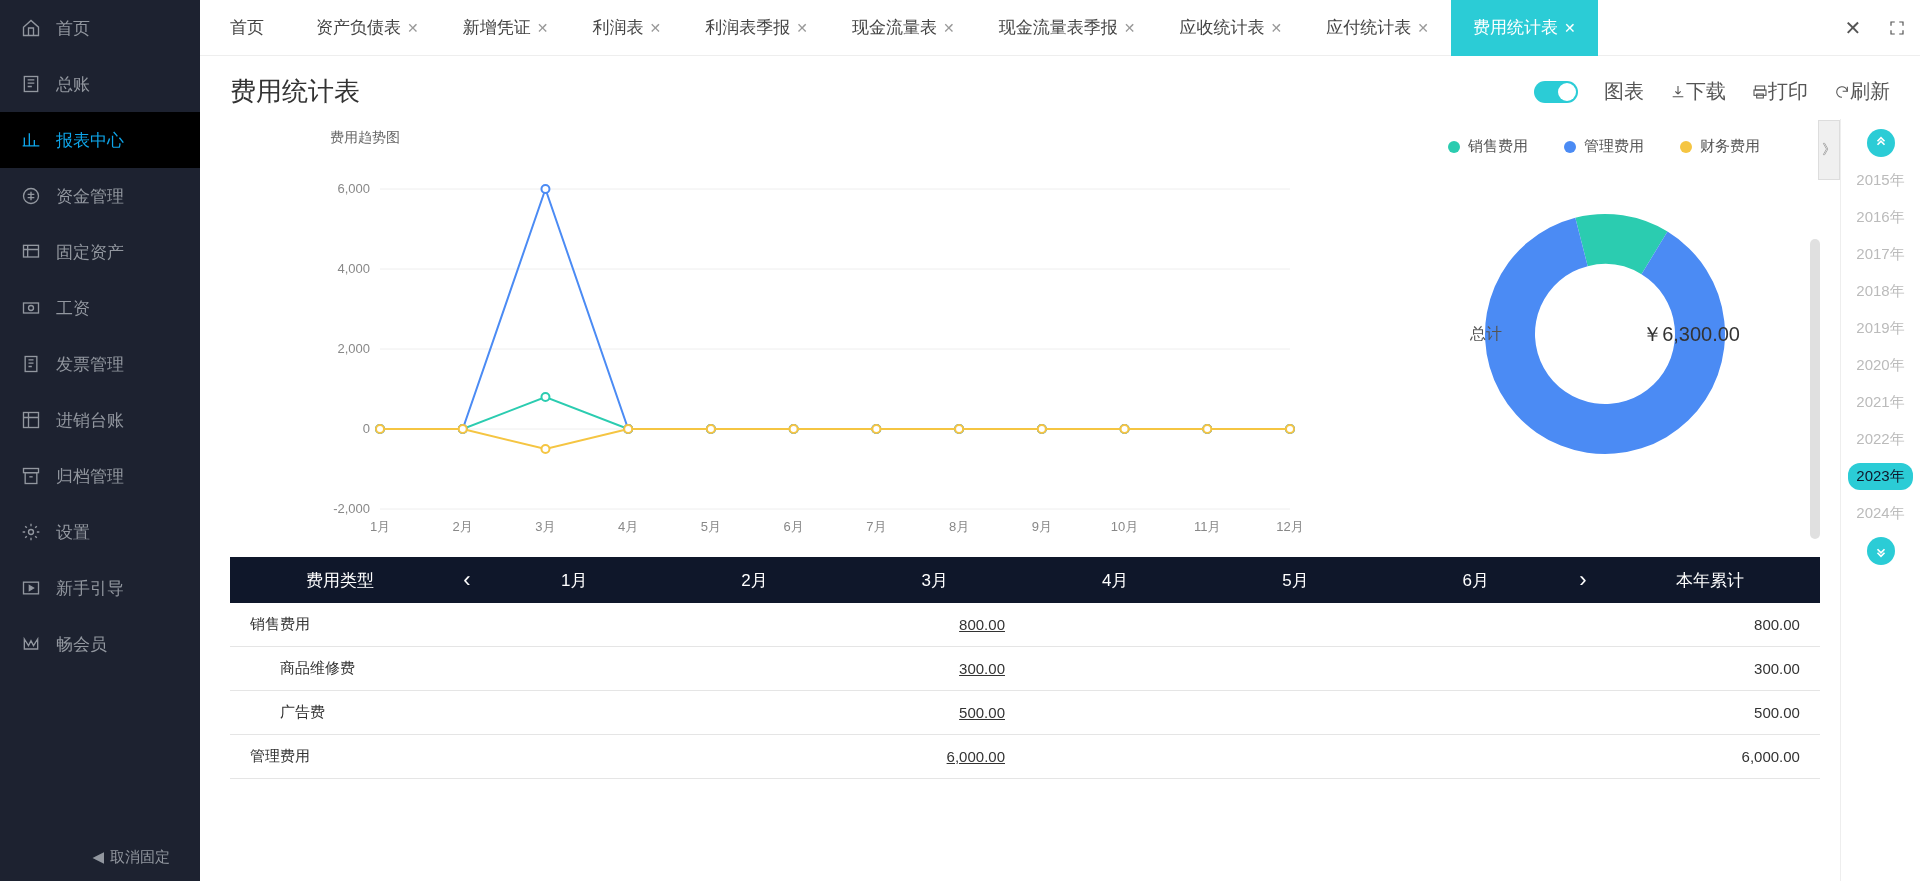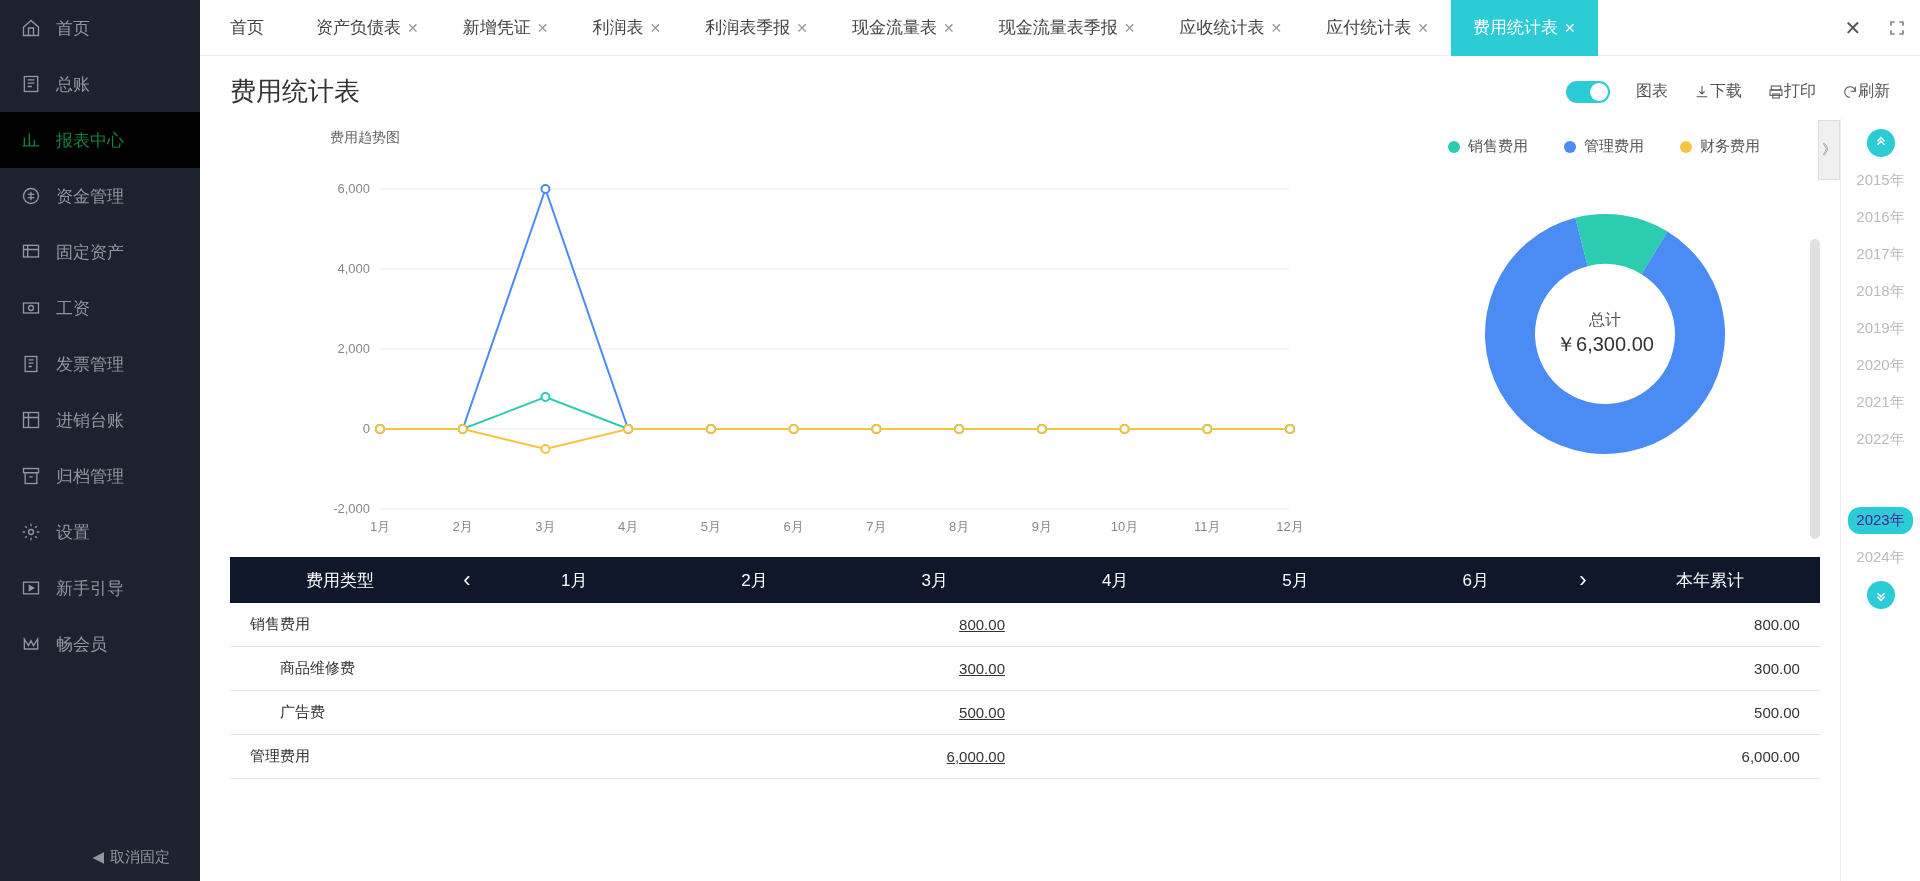--- a/index.html
+++ b/index.html
@@ -2,56 +2,56 @@
 <html><head>
 <meta charset="utf-8">
 <style>
 * { margin: 0; padding: 0; box-sizing: border-box; font-family: "Microsoft YaHei", Arial, sans-serif; }
 html, body { width: 1920px; height: 881px; overflow: hidden; background: #fff; }
 .app { display: flex; width: 100%; height: 100%; }
 
 
 .sidebar { width: 200px; background: #1d2230; color: #92979f; display: flex; flex-direction: column; font-size: 17px; }
 .sidebar-item { display: flex; align-items: center; height: 56px; padding: 0 20px; cursor: pointer; }
-.sidebar-item.active { background: #000; color: #15803d; }
+.sidebar-item.active { background: #000; color: #0ea5e9; }
 .sidebar-item .icon { width: 22px; height: 22px; margin-right: 14px; display: inline-flex; align-items: center; justify-content: center; }
 .sidebar-footer { margin-top: auto; height: 48px; display: flex; align-items: center; justify-content: flex-end; padding-right: 30px; font-size: 15px; cursor: pointer; color:#92979f;}
 
 
 .main { flex: 1; display: flex; flex-direction: column; position: relative; }
 
 
 .tabs { display: flex; align-items: center; height: 56px; border-bottom: 1px solid #eee; position: relative; }
 .tab { padding: 13px 22px; height: 56px; display: flex; align-items: center; font-size: 17px; color: #444; cursor: pointer; position: relative; }
 .tab .close { margin-left: 6px; font-size: 14px; color: #999; }
 .tab.home-tab { padding: 0 30px; }
 .tab.active { background: #2bccd6; color: #fff; }
 .tab.active .close { color: #fff; }
 .tabs-right { margin-left: auto; display: flex; align-items: center; padding-right: 10px; gap: 18px; }
 .tabs-right .rbtn { width: 26px; height: 26px; display: inline-flex; align-items: center; justify-content: center; color: #555; cursor: pointer; font-size: 20px; }
 
 
 .page-header { display: flex; align-items: center; padding: 18px 30px 10px 30px; }
 .page-title { font-size: 26px; font-weight: 500; color: #333; }
-.header-actions { margin-left: auto; display: flex; align-items: center; gap: 26px; font-size: 16px; color: #555; }
+.header-actions { margin-left: auto; display: flex; align-items: center; gap: 26px; font-size: 20px; color: #555; }
 .toggle { width: 44px; height: 22px; background: #2bccd6; border-radius: 11px; position: relative; }
 .toggle::after { content: ""; position: absolute; right: 2px; top: 2px; width: 18px; height: 18px; background: #fff; border-radius: 50%; }
 .hact { display: inline-flex; align-items: center; gap: 0; cursor: pointer; }
 
 
 .content { flex: 1; display: flex; padding: 0 0 0 30px; }
 .left-charts { flex: 1; display: flex; flex-direction: column; padding-right: 10px; }
 .chart-area { position: relative; height: 430px; }
 .chart-title { position: absolute; left: 100px; top: 10px; font-size: 14px; color: #666; }
 .legend { position: absolute; right: 60px; top: 18px; display: flex; gap: 36px; font-size: 15px; color: #555; }
 .legend .dot { display: inline-block; width: 12px; height: 12px; border-radius: 50%; margin-right: 8px; vertical-align: middle; }
 
 
 .donut { position: absolute; right: 80px; top: 80px; width: 270px; height: 270px; }
-.donut .center { position: absolute; left: 0; top: 0; width: 100%; height: 100%; display: flex; flex-direction: column; align-items: center; justify-content: center; font-size: 16px; color: #555; }
+.donut .center { position: absolute; left: 0; top: 0; width: 100%; height: 100%; display: flex; flex-direction: row; align-items: center; justify-content: space-between; font-size: 16px; color: #555; }
 .donut .center .val { font-size: 20px; color: #333; margin-top: 0; }
 
 
 .table-wrap { margin-top: 8px; }
 .thead { display: flex; background: #0f172a; color: #fff; height: 46px; align-items: center; font-size: 17px; }
 .th { text-align: center; padding: 0 8px; }
 .th.type { width: 220px; }
 .th.month { flex: 1; position: relative; }
 .th.total { width: 220px; }
 .th.nav { width: 34px; font-size: 22px; cursor: pointer; }
@@ -61,21 +61,21 @@
 .td.type.indent { padding-left: 50px; }
 .td.month { flex: 1; text-align: right; }
 .td.total { width: 220px; text-align: right; }
 .td .u { text-decoration: underline; }
 
 
 .year-rail { width: 80px; margin-left: 10px; display: flex; flex-direction: column; align-items: center; padding-top: 10px; gap: 10px; font-size: 15px; color: #bbb; border-left: 1px solid #eee; background:#fff;}
 .year-rail .collapse-btn { position:absolute; right:80px; top:120px; width:22px; height:60px; background:#f0f0f0; border:1px solid #ddd; display:flex; align-items:center; justify-content:center; cursor:pointer; color:#888; font-size:14px;}
 .year-chip { width: 28px; height: 28px; border-radius: 50%; background: #2bccd6; color: #fff; display: flex; align-items: center; justify-content: center; font-size: 16px; cursor:pointer;}
 .year-item { padding: 4px 8px; cursor: pointer; }
-.year-item.active { background: #2bccd6; color: #4c1d95; border-radius: 12px; margin-top: 44px; }
+.year-item.active { background: #2bccd6; color: #0f172a; border-radius: 12px; }
 
 
 .linechart { position: absolute; left: 90px; top: 50px; }
 
 
 .scrollbar { position: absolute; right: 0; top: 120px; width: 10px; height: 300px; background: #ccc; border-radius: 5px; opacity: .6; }
 
 svg.icon-svg { stroke: currentColor; fill: none; stroke-width: 1.6; }
 </style>
 </head>

